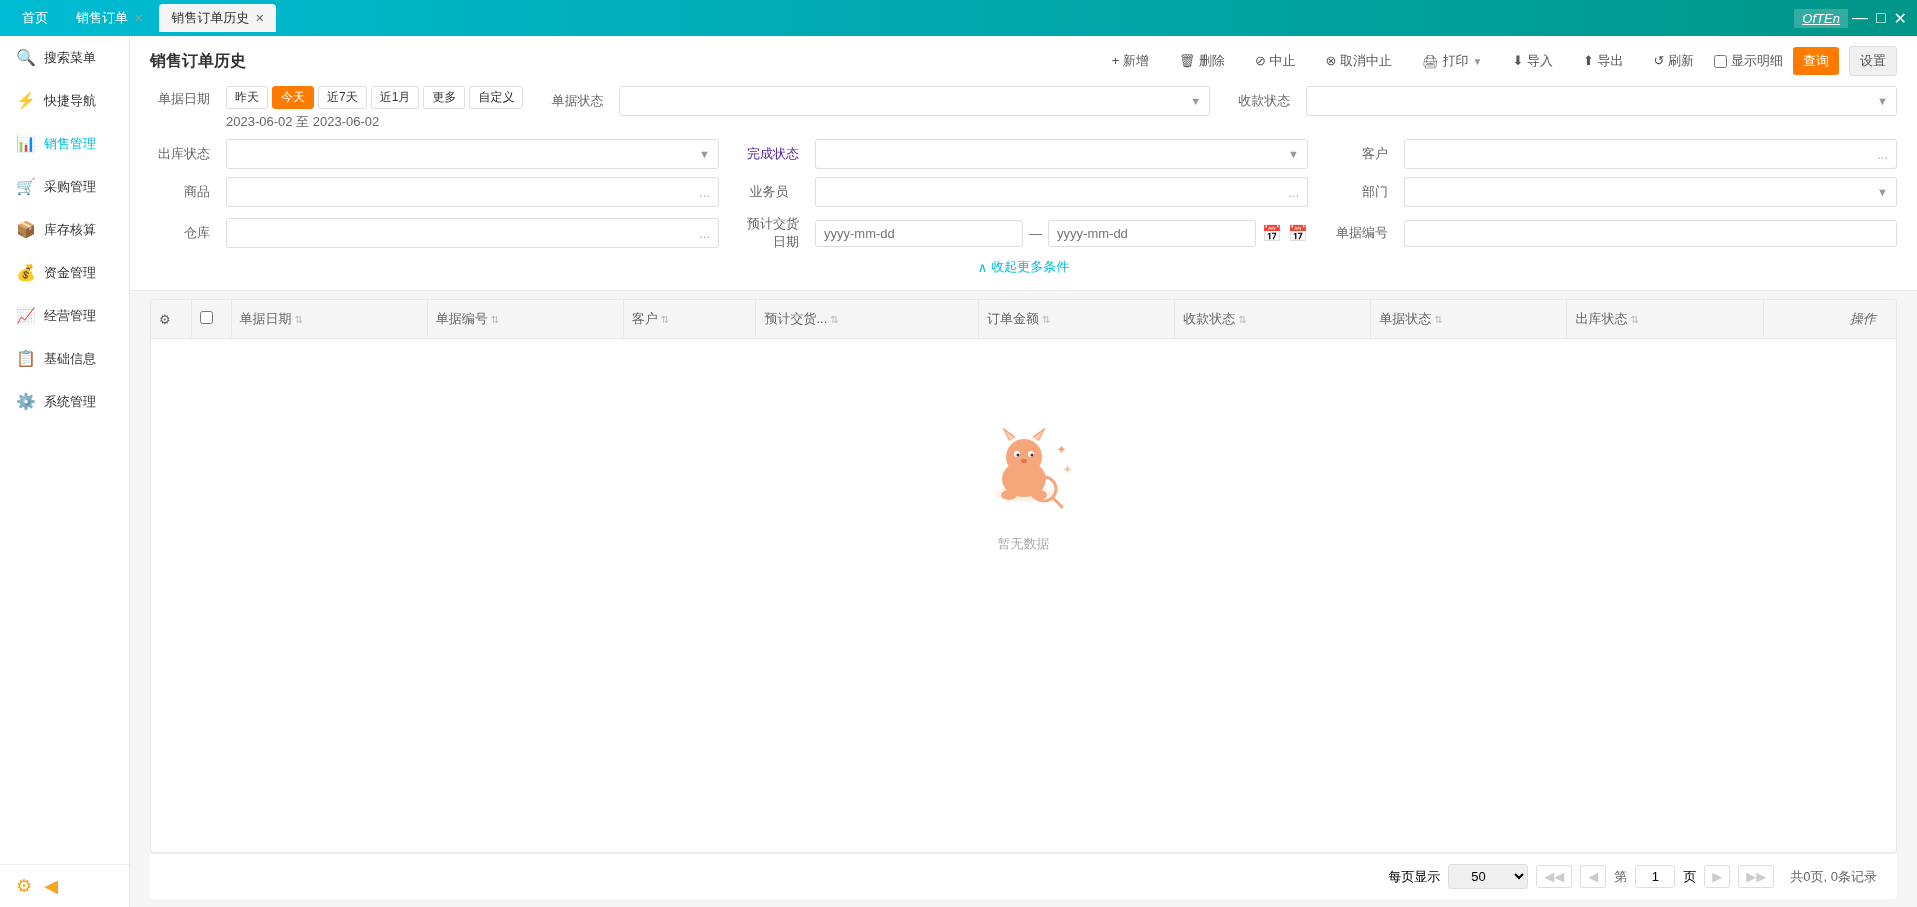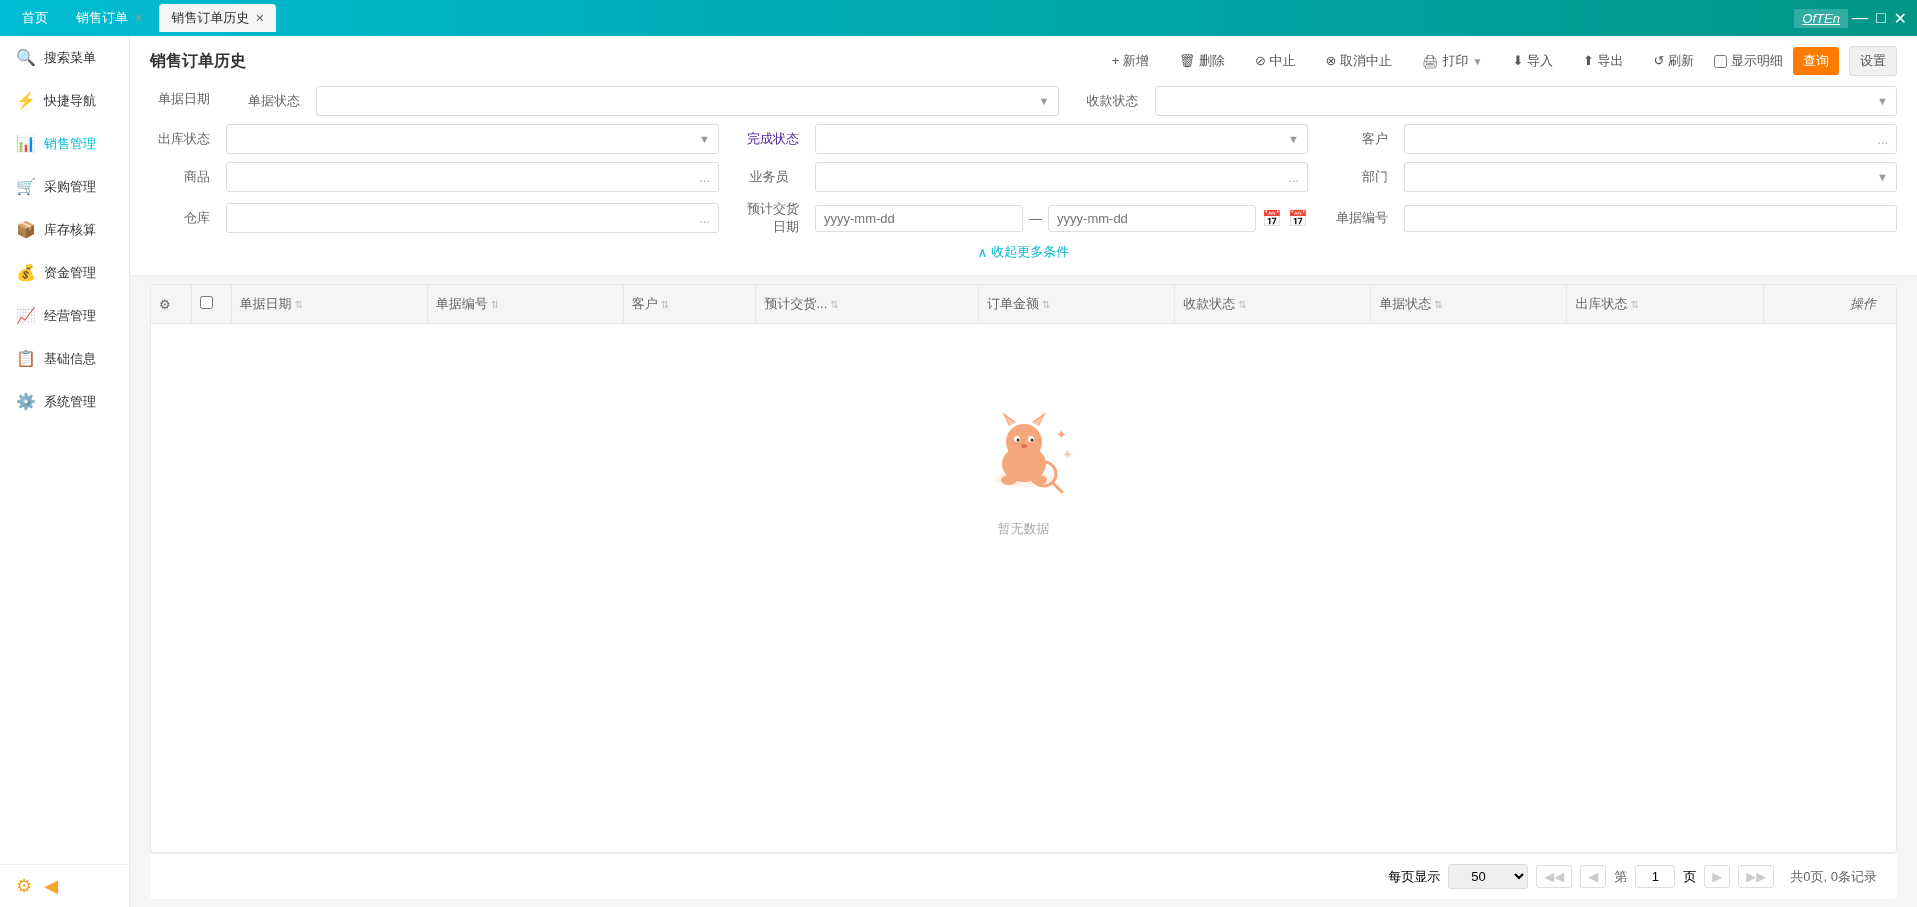--- a/index.html
+++ b/index.html
@@ -432,20 +432,33 @@
           <button class="toolbar-btn" style="background:#f0f0f0; border:1px solid #ddd;">设置</button>
         </div>
       </div>
 
       <div class="filter-area" style="padding: 0 0 10px 0;">
 
         <div class="filter-row" style="margin-bottom:8px; display:flex; align-items:flex-start; gap:20px;">
 
           <div style="display:flex; align-items:flex-start; gap:6px;">
             <span class="filter-label" style="width:70px; flex-shrink:0; color:#666; padding-top:4px;">单据日期</span>
+            <div style="display:flex; flex-direction:column; gap:4px;">
+              <div style="display:flex; gap:4px; align-items:center;">
+                <button class="date-btn">昨天</button>
+                <button class="date-btn active">今天</button>
+                <button class="date-btn">近7天</button>
+                <button class="date-btn">近1月</button>
+                <button class="date-btn">更多</button>
+                <button class="date-btn">自定义</button>
+              </div>
+              <div class="date-range">
+                <span>2023-06-02 至 2023-06-02</span>
+              </div>
+            </div>
           </div>
 
           <div style="display:flex; align-items:center; gap:6px; flex:1;">
             <span class="filter-label" style="width:70px; flex-shrink:0; color:#666; text-align:right;">单据状态</span>
             <div class="filter-select" style="flex:1; max-width:none;">
               <span></span>
               <span class="filter-select-arrow">▼</span>
             </div>
           </div>
 

